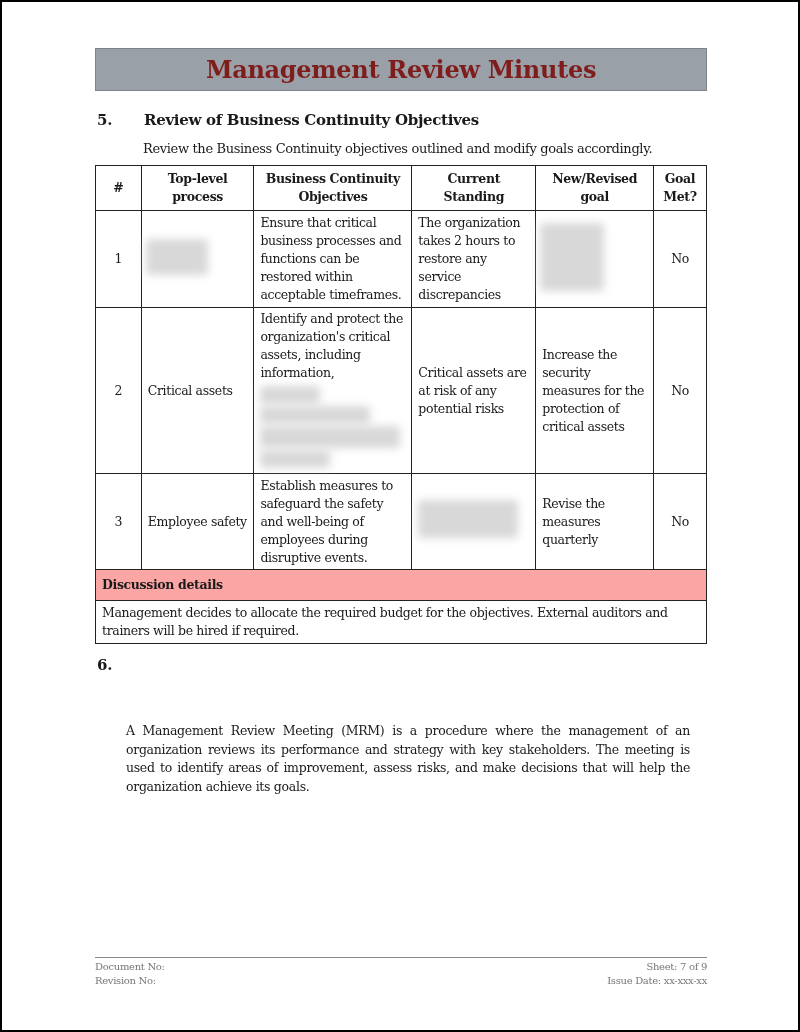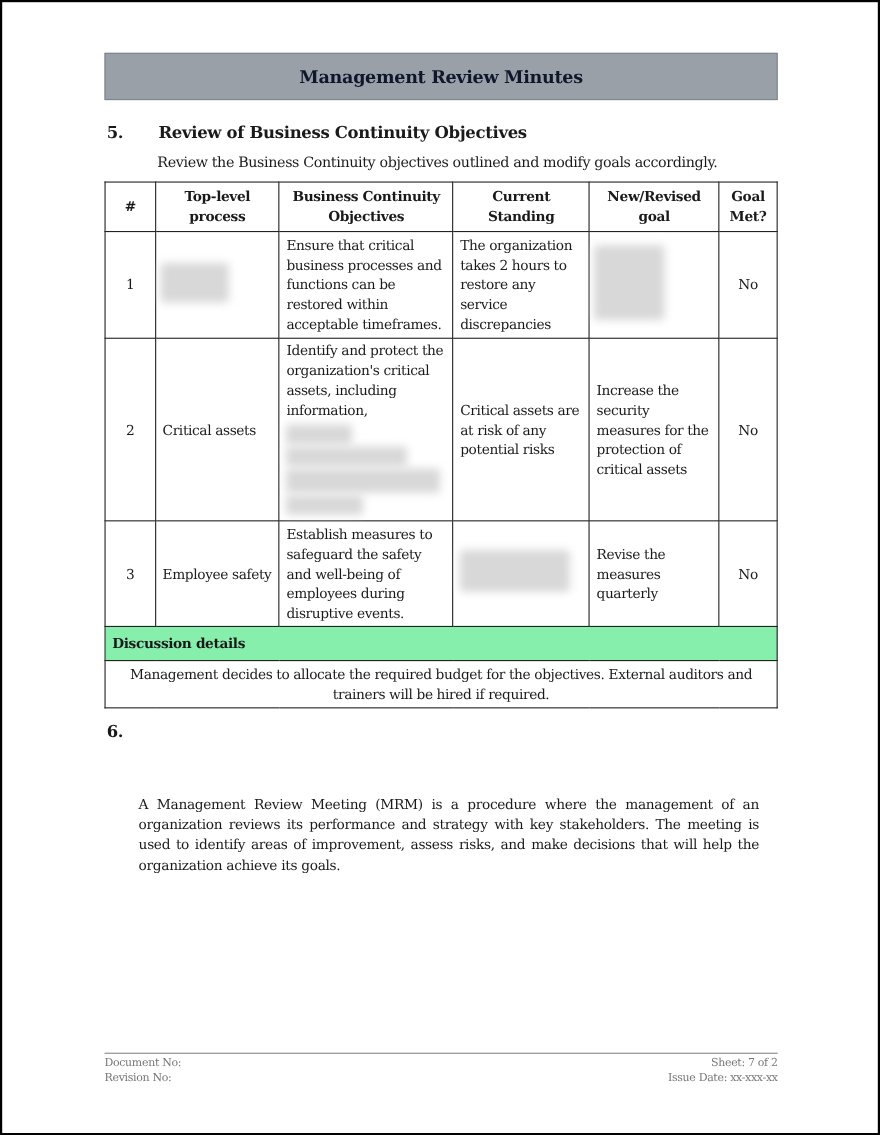--- a/index.html
+++ b/index.html
@@ -10,21 +10,21 @@
       color: #1a1a1a;
       border: 2px solid #000;
       overflow: hidden;
     }
     .title-bar {
       position: absolute; left: 93px; top: 46px; width: 612px; height: 43px;
       background: #9aa0a8; border: 1px solid #7d848c;
       display: flex; align-items: center; justify-content: center;
     }
     .title-bar span {
-      color: #0f172a; font-weight: bold; font-size: 16px;
+      color: #7f1d1d; font-weight: bold; font-size: 24px;
       font-family: "DejaVu Serif", serif; letter-spacing: -0.3px;
     }
     .sec-head {
       position: absolute; left: 95px; font-weight: bold; font-size: 15px;
       display: flex; letter-spacing: -0.3px;
     }
     .sec-head .num { width: 47px; }
     .intro {
       position: absolute; left: 141px; top: 139px; font-size: 13px; letter-spacing: -0.35px;
     }
@@ -33,22 +33,22 @@
       border-collapse: collapse; font-size: 12.5px; letter-spacing: -0.35px;
       line-height: 18px;
     }
     table.obj th, table.obj td { border: 1px solid #222; vertical-align: middle; }
     table.obj th { font-weight: bold; text-align: center; padding: 4px 4px; line-height: 18px; }
     table.obj td { padding: 2px 6px; }
     td.c-num, td.c-met { text-align: center; }
     .blur {
       display: inline-block; background: #d8d8d8; filter: blur(4px); border-radius: 3px;
     }
-    tr.disc-head td { background: #86efac; font-weight: bold; padding: 6px 6px; }
-    tr.disc-body td { padding: 3px 6px; text-align: center; }
+    tr.disc-head td { background: #fca5a5; font-weight: bold; padding: 6px 6px; }
+    tr.disc-body td { padding: 3px 6px; }
     .para {
       position: absolute; left: 124px; top: 682px; width: 564px;
       font-size: 12.5px; line-height: 18.5px; text-align: justify; letter-spacing: -0.3px; margin-top: 38px;
     }
     .footer {
       position: absolute; left: 93px; top: 955px; width: 612px;
       border-top: 1.5px solid #888; padding-top: 2px;
       font-size: 10px; color: #777; line-height: 14px; letter-spacing: -0.3px;
     }
     .footer .row { display: flex; justify-content: space-between; align-items: center; }
@@ -126,19 +126,19 @@
   </table>
 
 <div class="sec-head" style="top:654px;">
   <span class="num">6.</span>
 </div>
 <div class="para">A Management Review Meeting (MRM) is a procedure where the management of an organization reviews its performance and strategy with key stakeholders. The meeting is used to identify areas of improvement, assess risks, and make decisions that will help the organization achieve its goals.</div>
 
 <div class="footer">
   <div class="row">
     <span>Document No:</span>
-    <span>Sheet: 7 of 2</span>
+    <span>Sheet: 7 of 9</span>
   </div>
   <div class="row">
     <span>Revision No:</span>
     <span>Issue Date: xx-xxx-xx</span>
   </div>
 </div>
 
 </body></html>

